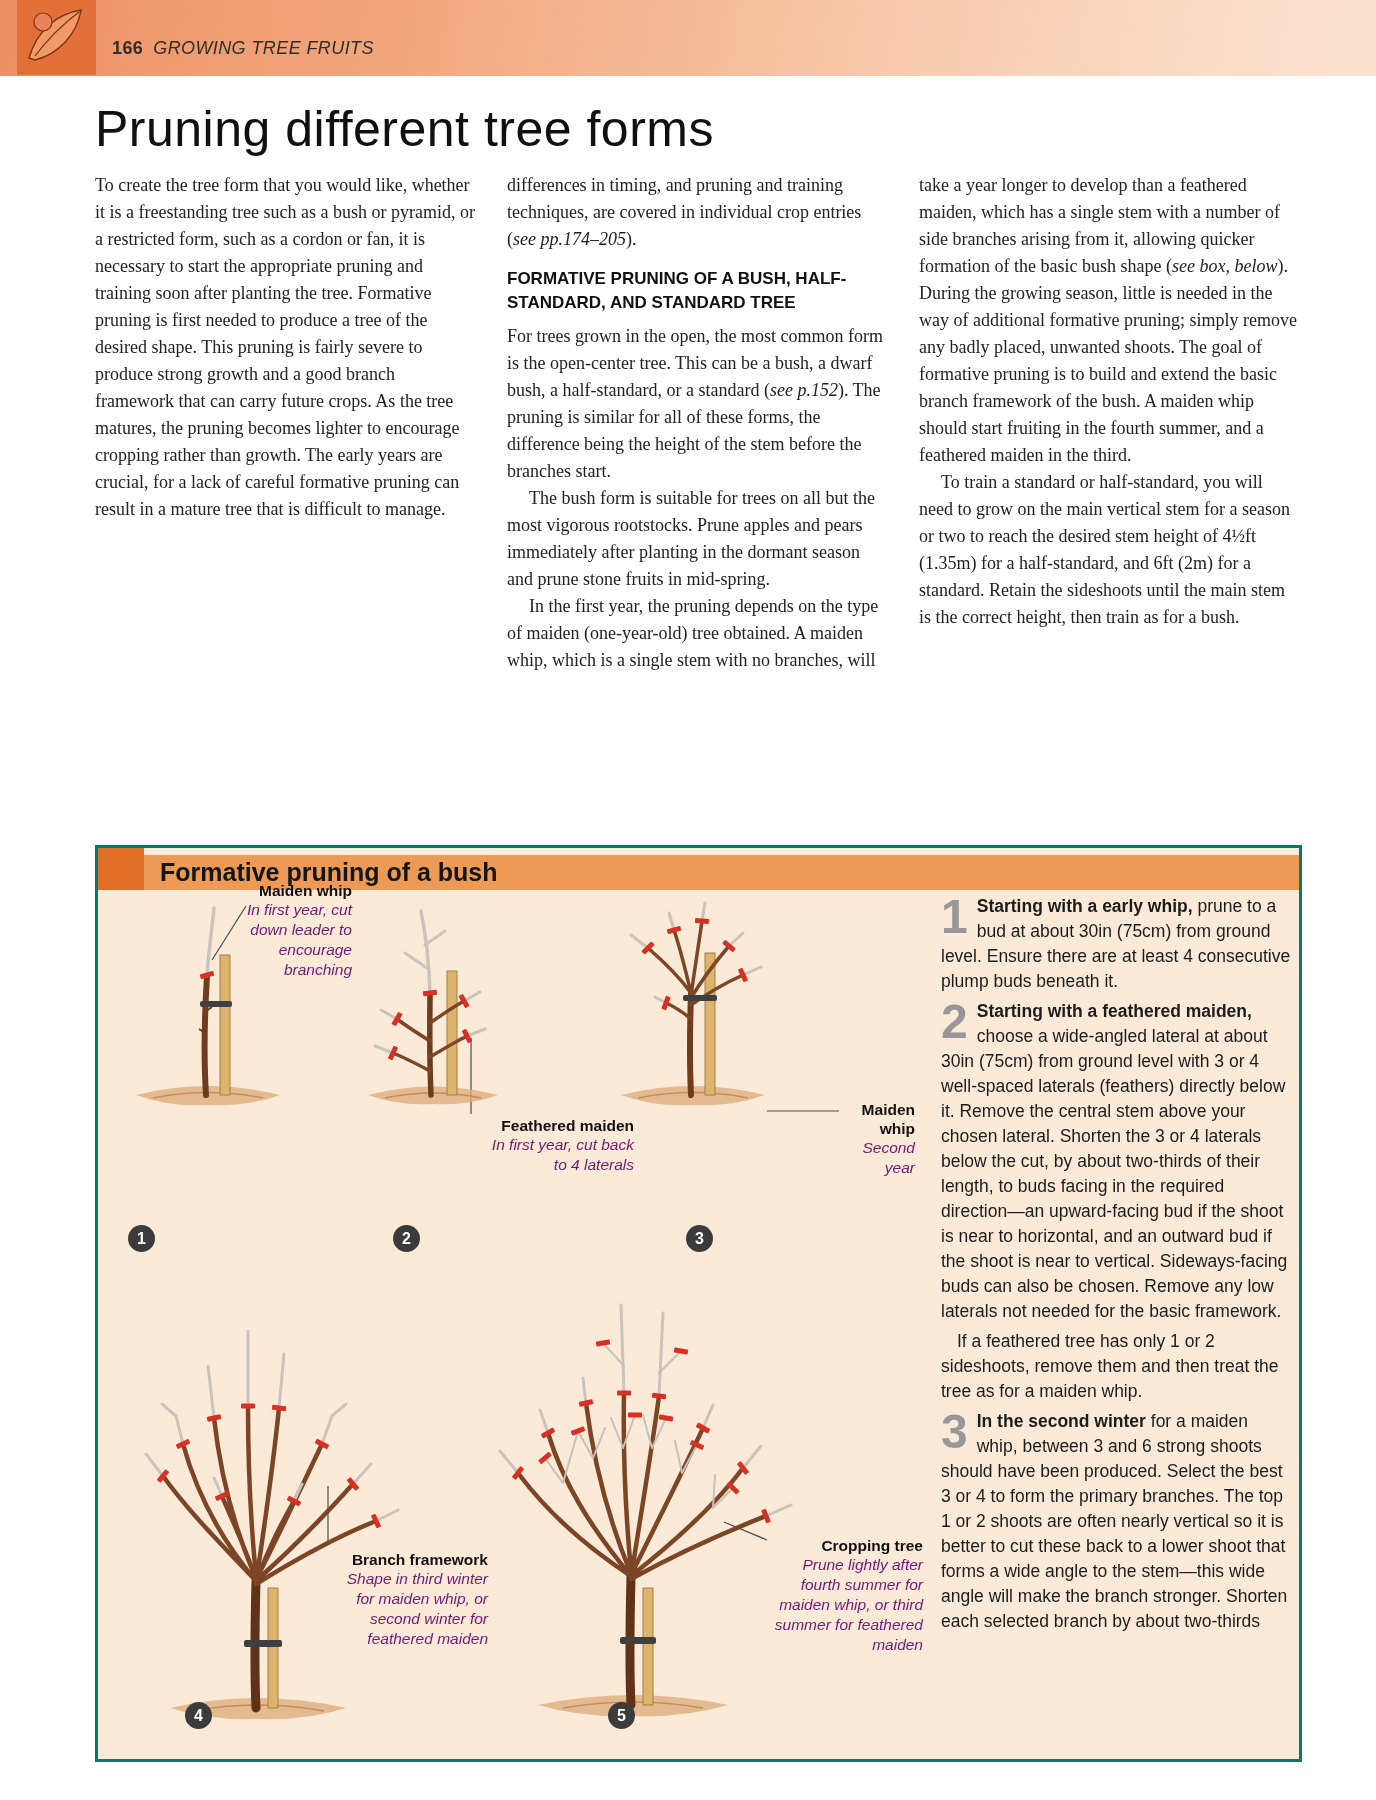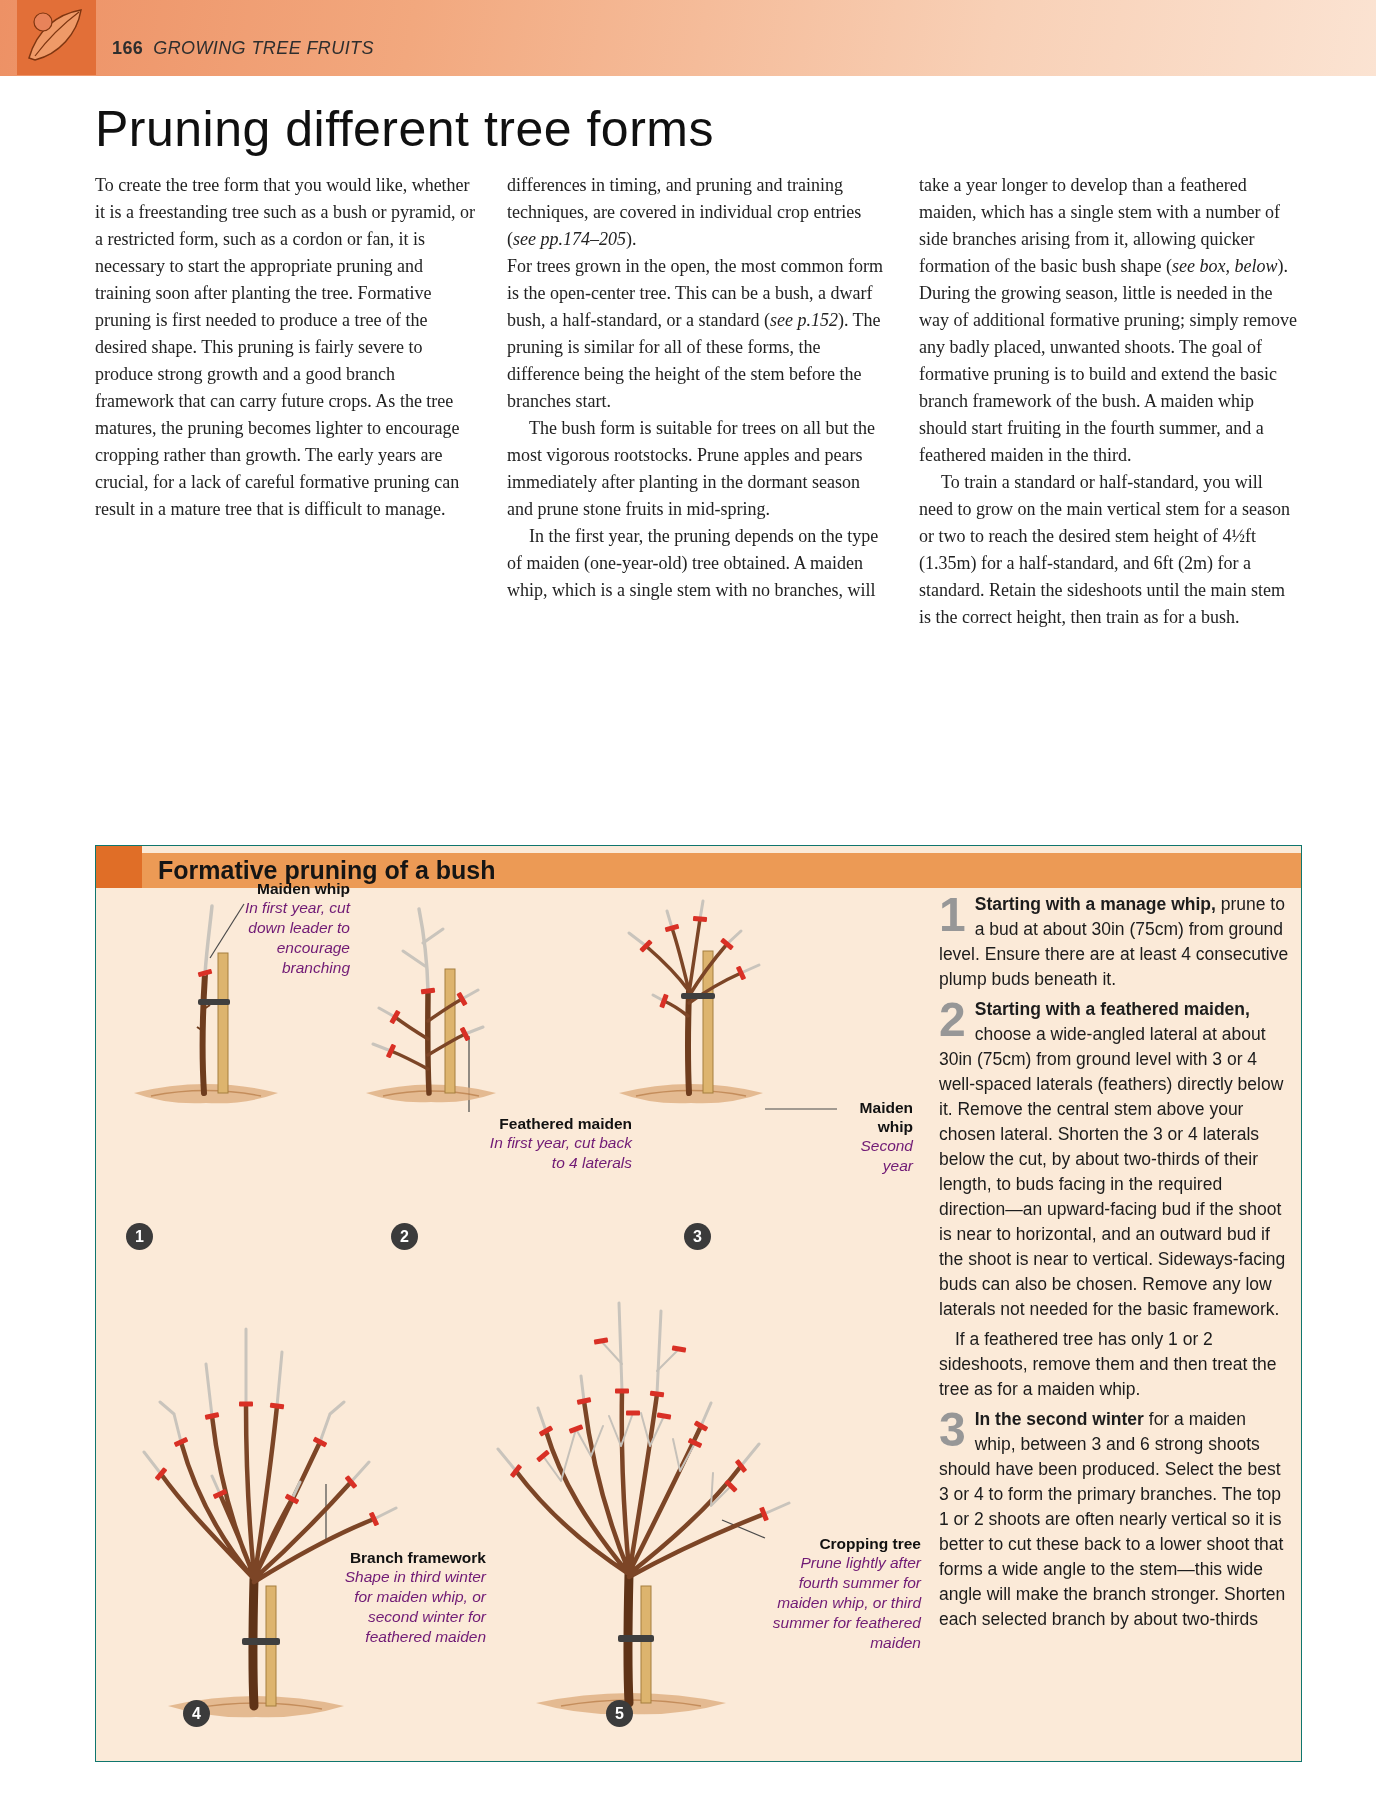--- a/index.html
+++ b/index.html
@@ -23,21 +23,21 @@
   .col{position:absolute;top:172px;width:382px;font-size:18px;line-height:27px;color:#222;}
   .col1{left:95px;} .col2{left:507px;} .col3{left:919px;}
   .col p{margin:0;}
   .col p.ind{text-indent:22px;}
   .subhead{font-family:"Liberation Sans",sans-serif;font-weight:700;font-size:17px;
            line-height:24px;margin:14px 0 8px;color:#111;}
   .it{font-style:italic;}
 
   
   .box{position:absolute;left:95px;top:845px;width:1207px;height:917px;
-       background:#fbead8;border:1px solid #0f766e;box-sizing:border-box;}
+       background:#fbead8;border:3px solid #0f766e;box-sizing:border-box;}
   .box-tab{position:absolute;left:0;top:0;width:46px;height:42px;background:#e06e27;}
   .box-bar{position:absolute;left:46px;top:7px;right:0;height:35px;background:#ec9a55;}
   .box-bar span{display:block;padding-left:16px;font-family:"Liberation Sans",sans-serif;
                 font-weight:700;font-size:25px;line-height:35px;color:#151515;}
 
   .illus{position:absolute;left:8px;top:40px;width:830px;height:870px;}
 
   .lbl{position:absolute;font-family:"Liberation Sans",sans-serif;text-align:right;}
   .lbl-title{font-weight:700;font-size:15.5px;line-height:19px;color:#111;}
   .lbl-cap{font-style:italic;font-size:15.5px;line-height:20px;color:#701a75;}
@@ -73,20 +73,21 @@
   </div>
 
   <h1 class="title">Pruning different tree forms</h1>
 
   <div class="col col1">
     <p>To create the tree form that you would like, whether it is a freestanding tree such as a bush or pyramid, or a restricted form, such as a cordon or fan, it is necessary to start the appropriate pruning and training soon after planting the tree. Formative pruning is first needed to produce a tree of the desired shape. This pruning is fairly severe to produce strong growth and a good branch framework that can carry future crops. As the tree matures, the pruning becomes lighter to encourage cropping rather than growth. The early years are crucial, for a lack of careful formative pruning can result in a mature tree that is difficult to manage.</p>
   </div>
 
   <div class="col col2">
     <p><span>differences in timing, and pruning and training techniques, are covered in individual crop entries (</span><span class="it">see pp.174–205</span><span>).</span></p>
+    <h2 class="subhead">FORMATIVE PRUNING OF A BUSH, HALF-STANDARD, AND STANDARD TREE</h2>
     <p><span>For trees grown in the open, the most common form is the open-center tree. This can be a bush, a dwarf bush, a half-standard, or a standard (</span><span class="it">see p.152</span><span>). The pruning is similar for all of these forms, the difference being the height of the stem before the branches start.</span></p>
     <p class="ind">The bush form is suitable for trees on all but the most vigorous rootstocks. Prune apples and pears immediately after planting in the dormant season and prune stone fruits in mid-spring.</p>
     <p class="ind">In the first year, the pruning depends on the type of maiden (one-year-old) tree obtained. A maiden whip, which is a single stem with no branches, will</p>
   </div>
 
   <div class="col col3">
     <p><span>take a year longer to develop than a feathered maiden, which has a single stem with a number of side branches arising from it, allowing quicker formation of the basic bush shape (</span><span class="it">see box, below</span><span>). During the growing season, little is needed in the way of additional formative pruning; simply remove any badly placed, unwanted shoots. The goal of formative pruning is to build and extend the basic branch framework of the bush. A maiden whip should start fruiting in the fourth summer, and a feathered maiden in the third.</span></p>
     <p class="ind">To train a standard or half-standard, you will need to grow on the main vertical stem for a season or two to reach the desired stem height of 4½ft (1.35m) for a half-standard, and 6ft (2m) for a standard. Retain the sideshoots until the main stem is the correct height, then train as for a bush.</p>
   </div>
 
@@ -226,21 +227,21 @@
     </div>
 
     <div class="marker" style="left:30px;top:377px">1</div>
     <div class="marker" style="left:295px;top:377px">2</div>
     <div class="marker" style="left:588px;top:377px">3</div>
     <div class="marker" style="left:87px;top:854px">4</div>
     <div class="marker" style="left:510px;top:854px">5</div>
 
     <div class="steps">
       <p class="step">
-        <span class="bignum">1</span><b>Starting with a manage whip,</b><span> prune to a bud at about 30in (75cm) from ground level. Ensure there are at least 4 consecutive plump buds beneath it.</span>
+        <span class="bignum">1</span><b>Starting with a early whip,</b><span> prune to a bud at about 30in (75cm) from ground level. Ensure there are at least 4 consecutive plump buds beneath it.</span>
       </p>
       <p class="step">
         <span class="bignum">2</span><b>Starting with a feathered maiden,</b><span> choose a wide-angled lateral at about 30in (75cm) from ground level with 3 or 4 well-spaced laterals (feathers) directly below it. Remove the central stem above your chosen lateral. Shorten the 3 or 4 laterals below the cut, by about two-thirds of their length, to buds facing in the required direction—an upward-facing bud if the shoot is near to horizontal, and an outward bud if the shoot is near to vertical. Sideways-facing buds can also be chosen. Remove any low laterals not needed for the basic framework.</span>
       </p>
       <p class="extra">If a feathered tree has only 1 or 2 sideshoots, remove them and then treat the tree as for a maiden whip.</p>
       <p class="step">
         <span class="bignum">3</span><b>In the second winter</b><span> for a maiden whip, between 3 and 6 strong shoots should have been produced. Select the best 3 or 4 to form the primary branches. The top 1 or 2 shoots are often nearly vertical so it is better to cut these back to a lower shoot that forms a wide angle to the stem—this wide angle will make the branch stronger. Shorten each selected branch by about two-thirds</span>
       </p>
     </div>
   </div>

